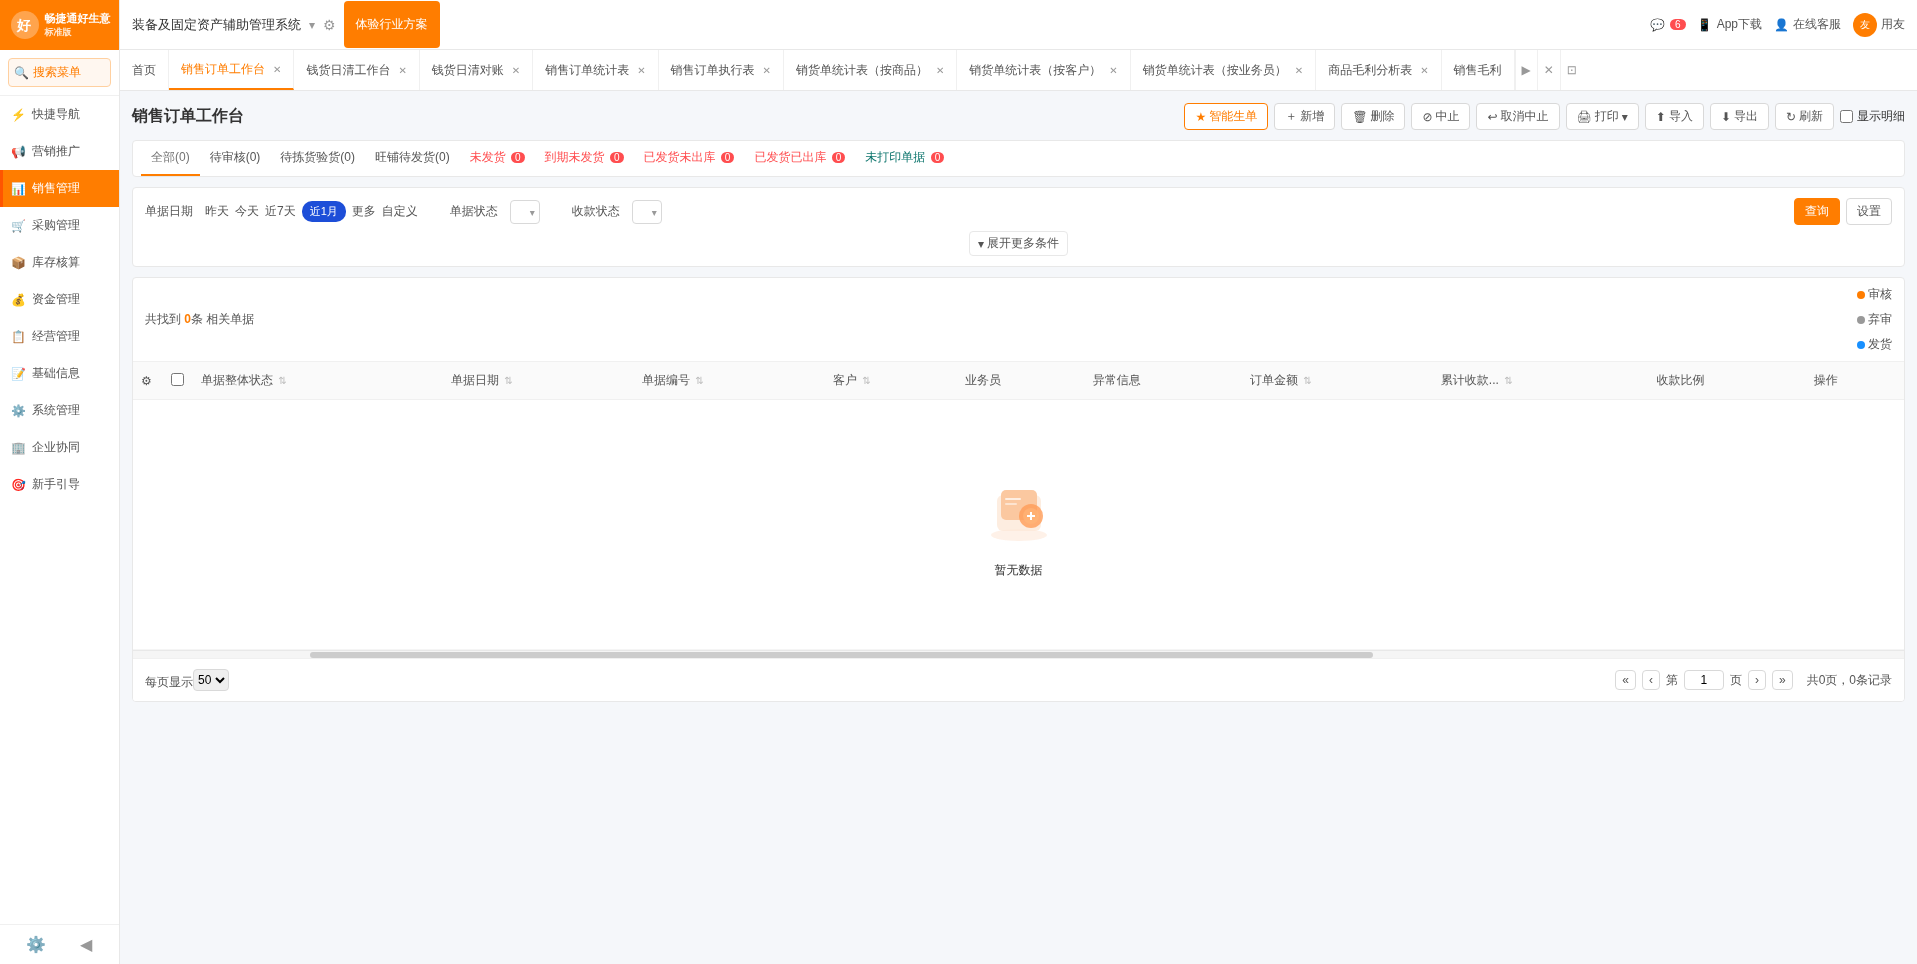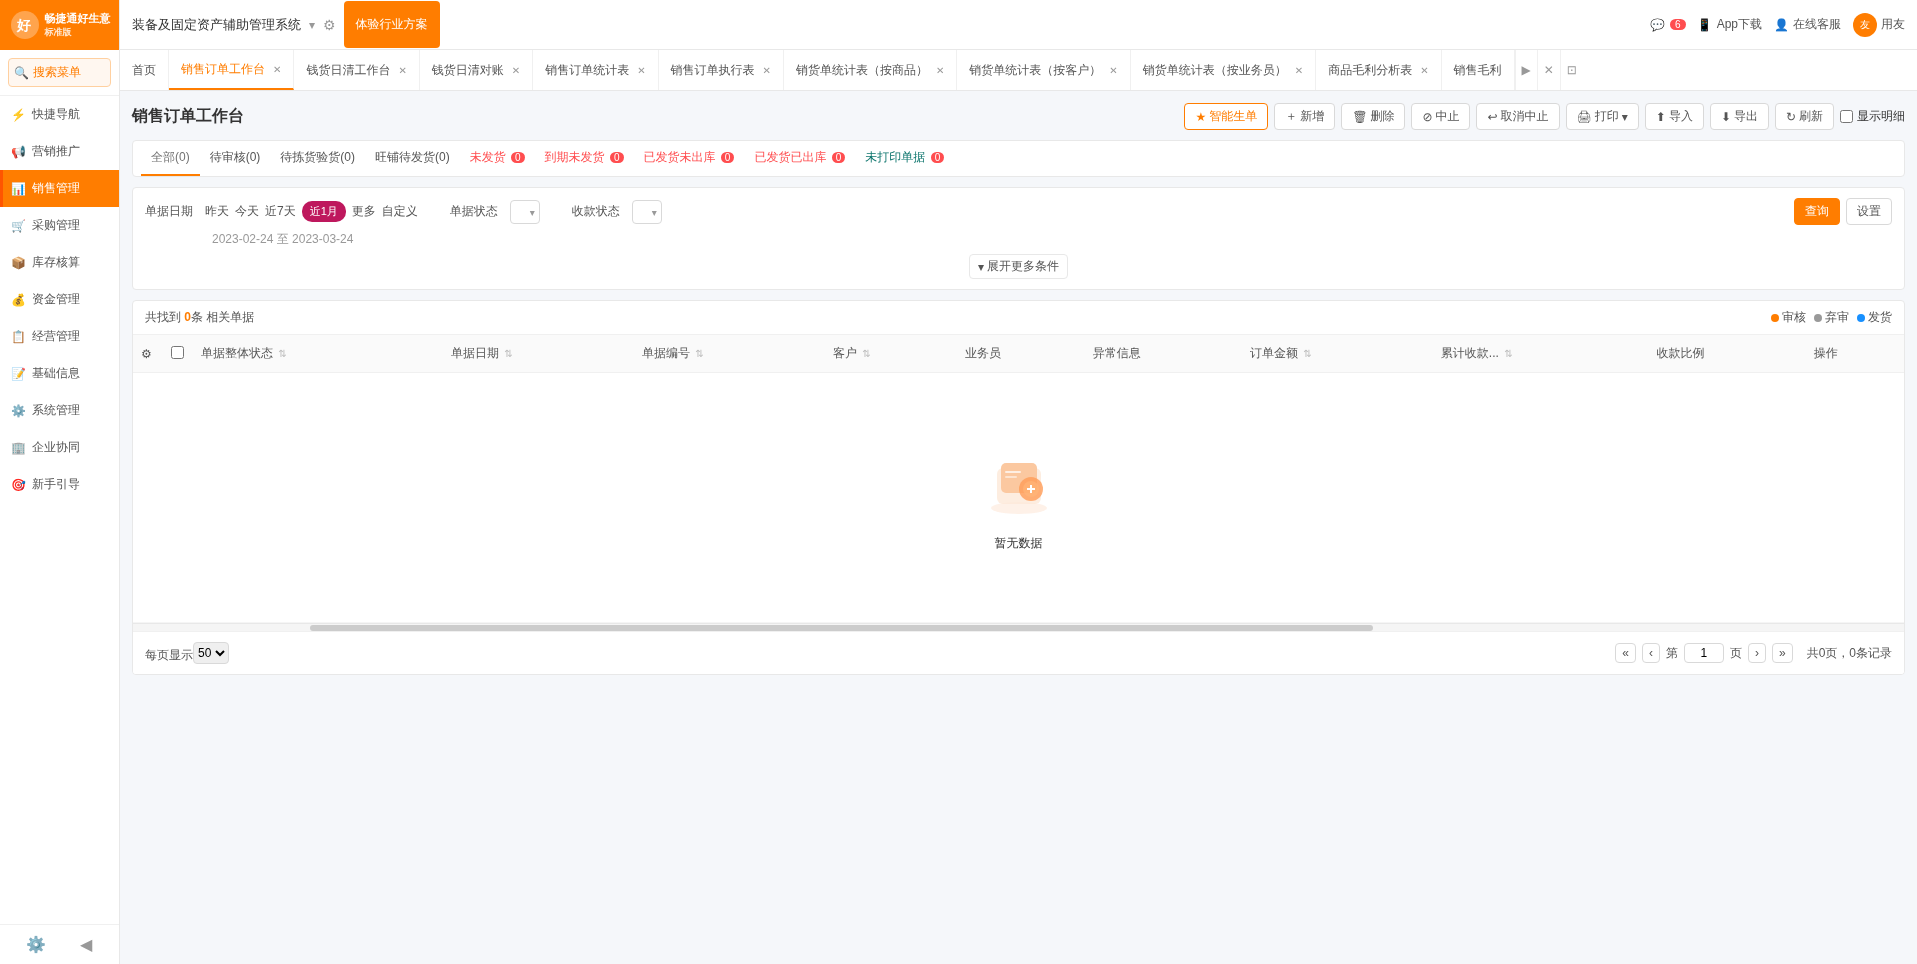--- a/index.html
+++ b/index.html
@@ -47,33 +47,33 @@
     .sub-tab { padding: 8px 10px; cursor: pointer; color: #555; font-size: 12px; border-bottom: 2px solid transparent; white-space: nowrap; }
     .sub-tab.active { color: #737373; border-bottom: 2px solid #ff7d00; }
     .sub-tab .count-badge { background: #ff4d4f; color: #fff; border-radius: 8px; padding: 0 4px; font-size: 10px; margin-left: 2px; }
 
     
     .filter-area { background: #fff; border-radius: 4px; padding: 10px 12px; margin-bottom: 10px; border: 1px solid #e8e8e8; }
     .filter-row { display: flex; align-items: center; gap: 12px; margin-bottom: 6px; }
     .filter-label { color: #555; font-size: 12px; white-space: nowrap; }
     .filter-date-options { display: flex; align-items: center; gap: 6px; }
     .date-opt { color: #555; font-size: 12px; cursor: pointer; }
-    .date-opt.active { background: #be185d; color: #fff; border-radius: 10px; padding: 3px 8px; font-size: 11px; }
+    .date-opt.active { background: #1d4ed8; color: #fff; border-radius: 10px; padding: 3px 8px; font-size: 11px; }
     .date-range { color: #999; font-size: 12px; }
     .filter-select { border: 1px solid #d9d9d9; border-radius: 4px; padding: 4px 20px 4px 8px; font-size: 12px; color: #555; background: #fff; appearance: none; cursor: pointer; }
     .filter-select-wrap { position: relative; display: inline-block; }
     .filter-select-wrap::after { content: '▾'; position: absolute; right: 5px; top: 50%; transform: translateY(-50%); color: #999; font-size: 10px; pointer-events: none; }
     .expand-btn { display: flex; align-items: center; gap: 3px; color: #555; cursor: pointer; font-size: 12px; border: 1px solid #e8e8e8; border-radius: 4px; padding: 3px 8px; background: #fff; }
 
     
     .table-area { background: #fff; border-radius: 4px; border: 1px solid #e8e8e8; overflow: hidden; }
     .table-toolbar { display: flex; align-items: center; justify-content: space-between; padding: 8px 12px; border-bottom: 1px solid #f0f0f0; }
     .table-count { font-size: 12px; color: #555; }
     .table-count span { color: #ff7d00; font-weight: bold; }
-    .table-actions { display: flex; align-items: flex-end; gap: 8px; }
+    .table-actions { display: flex; align-items: flex-end; gap: 8px; flex-direction: column; }
     .action-btn { display: flex; align-items: center; gap: 3px; color: #555; font-size: 12px; cursor: pointer; }
     .action-btn .dot { width: 8px; height: 8px; border-radius: 50%; display: inline-block; }
     .dot-orange { background: #ff7d00; }
     .dot-gray { background: #999; }
     .dot-blue { background: #1890ff; }
 
     table { width: 100%; border-collapse: collapse; font-size: 12px; }
     thead tr { background: #fafafa; }
     th { padding: 10px 8px; text-align: left; color: #555; font-weight: normal; border-bottom: 1px solid #f0f0f0; white-space: nowrap; }
     th .sort-icon { color: #bbb; margin-left: 2px; font-size: 10px; }
@@ -352,24 +352,20 @@
         <span class="filter-label">收款状态</span>
         <div class="filter-select-wrap">
           <select class="filter-select">
             <option></option>
           </select>
         </div>
         <div style="margin-left:auto;display:flex;gap:6px;">
           <button class="tool-btn primary">查询</button>
           <button class="tool-btn">设置</button>
         </div>
-      </div>
-      <div class="filter-row">
-        <span style="width:55px;"></span>
-        <span class="date-range">2023-02-24 至 2023-03-24</span>
       </div>
       <div style="display:flex;justify-content:center;margin-top:4px;">
         <button class="expand-btn">
           <span>▾</span>
           <span>展开更多条件</span>
         </button>
       </div>
     </div>
 
     <div class="table-area">

